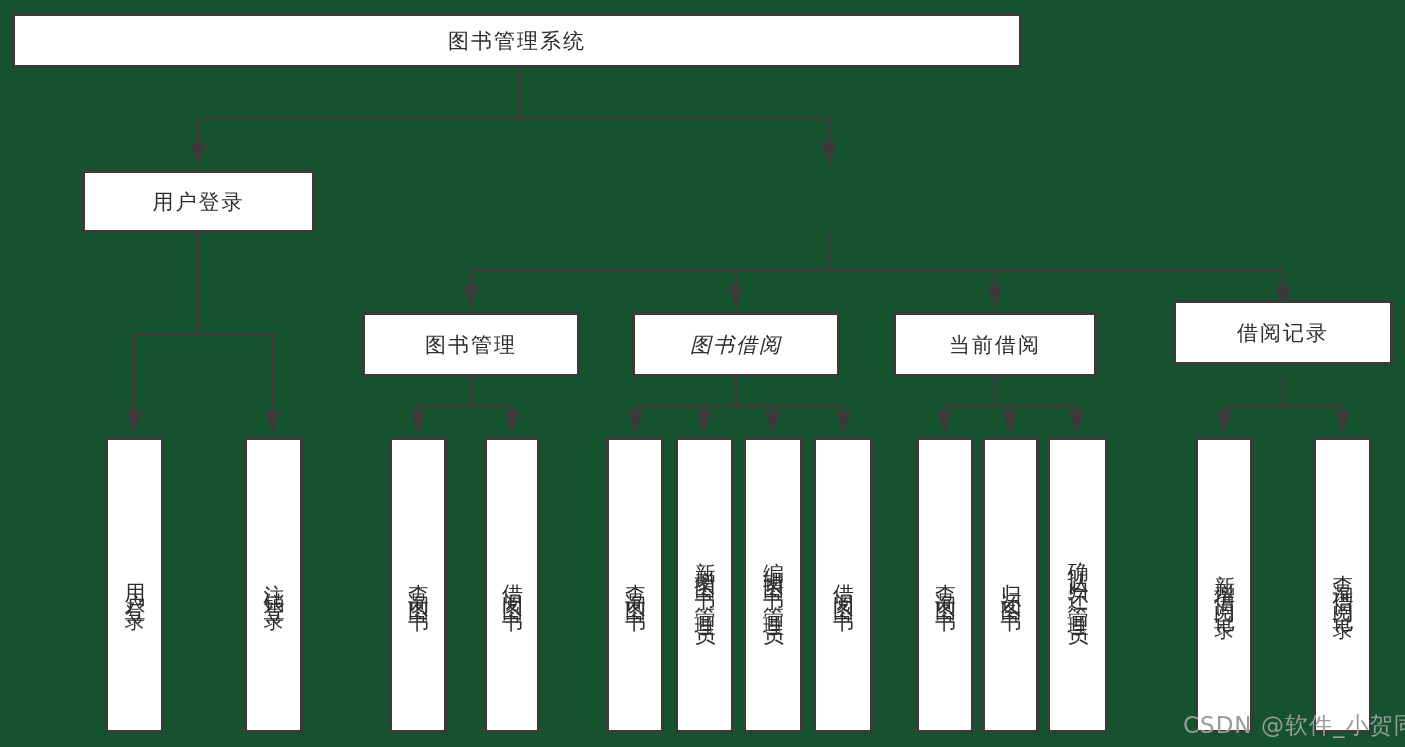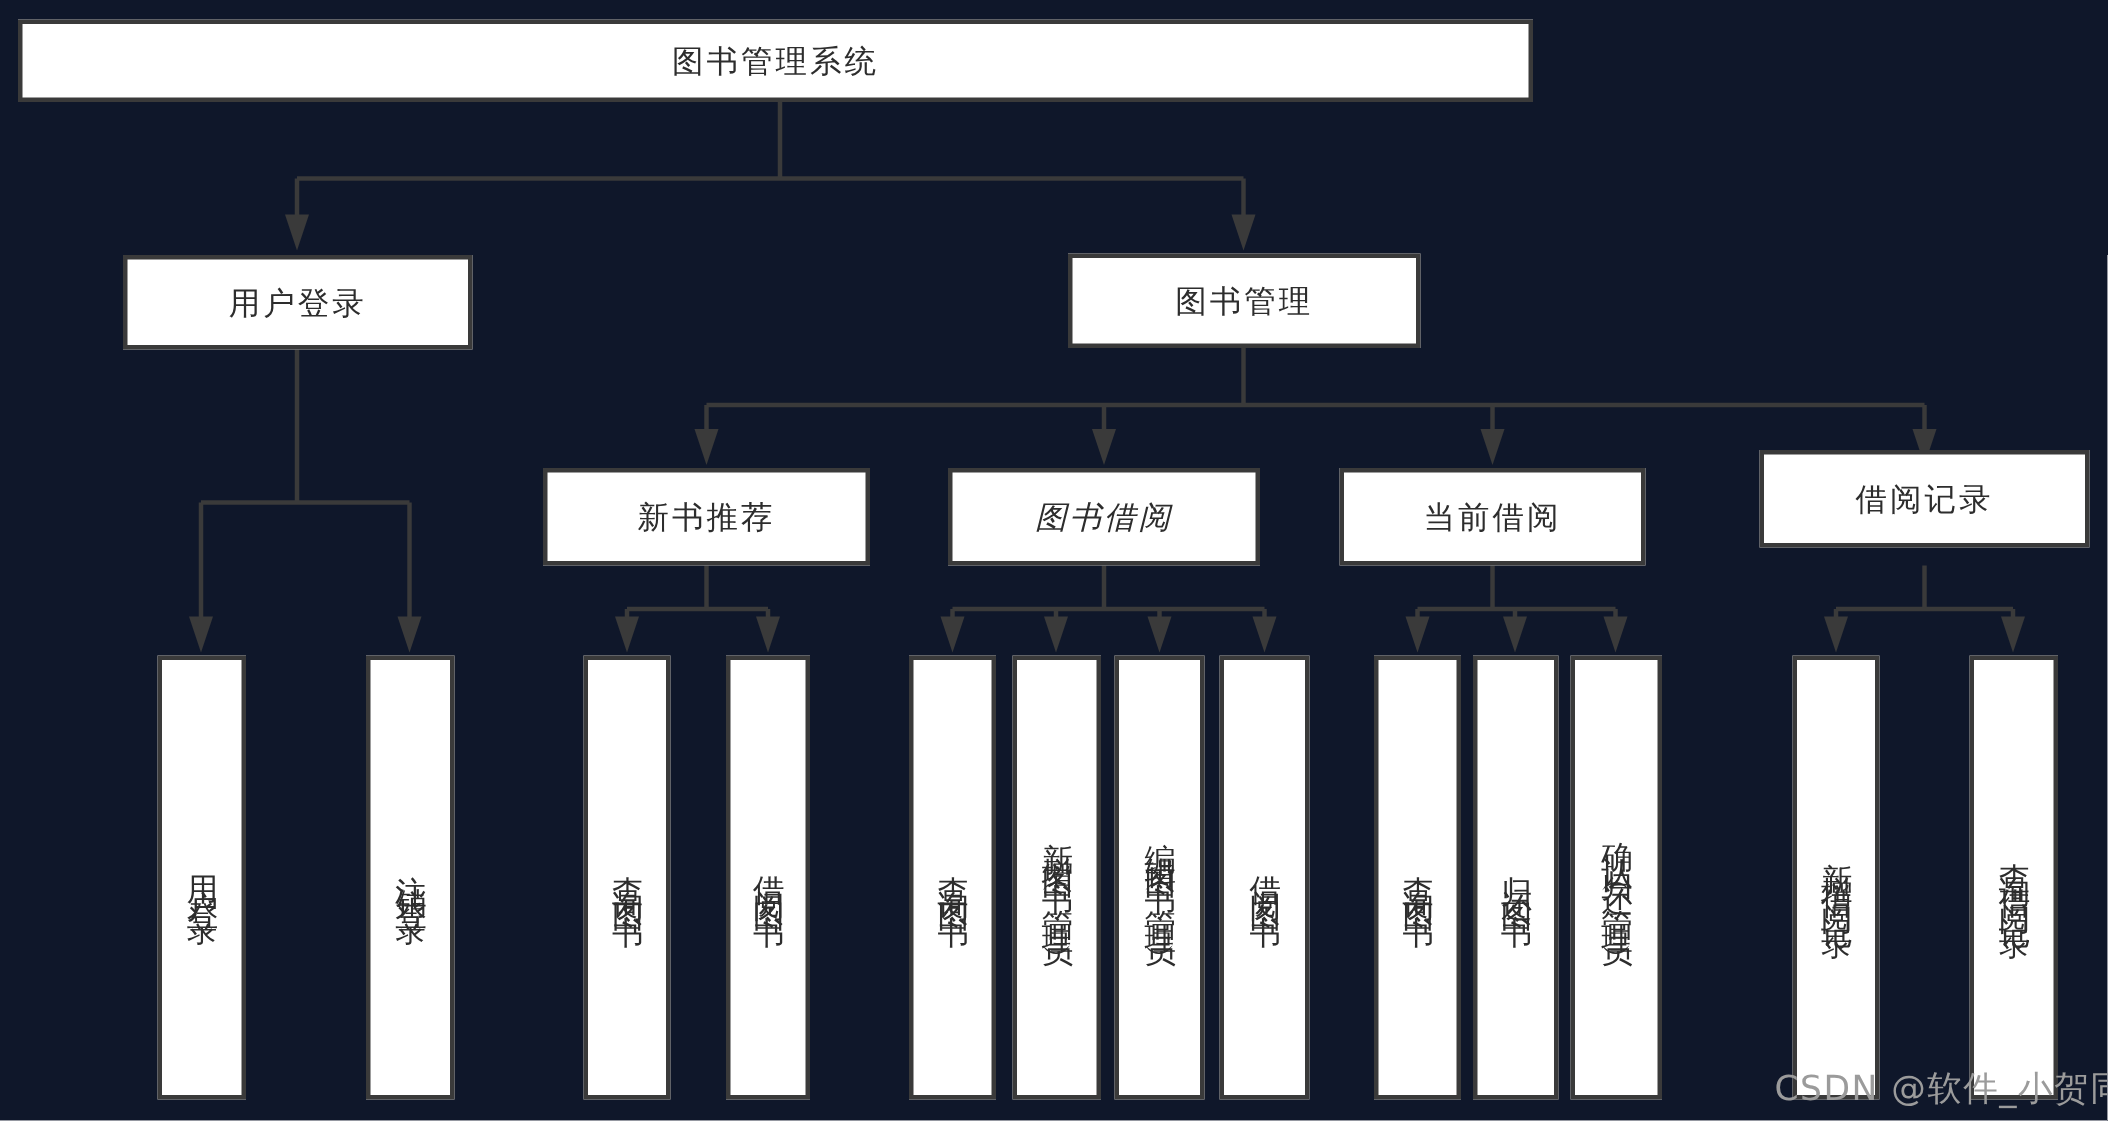--- a/index.html
+++ b/index.html
@@ -1,19 +1,19 @@
 <!DOCTYPE html>
 <html><head>
 <meta charset="utf-8">
 <style>
   html,body{margin:0;padding:0;background:#ffffff;}
   .canvas{
     position:relative;
     width:1405px;height:747px;
-    background:#0f172a;
+    background:#14532d;
     font-family:"DejaVu Sans","Liberation Sans",sans-serif;
     overflow:hidden;
   }
   .connector-layer{position:absolute;left:0;top:0;z-index:1;}
   .connector-layer path{stroke:#3a3a3a;stroke-width:3;fill:none;}
   .connector-layer polygon{fill:#3a3a3a;stroke:none;}
   .node{
     position:absolute;
     box-sizing:border-box;
     border:3px solid #3a3a3a;
@@ -91,23 +91,22 @@
     <g>
       <path d="M1283 377 V406 M1224 406 H1342 M1224 406 V416 M1342 406 V416"></path>
       <polygon points="1216,411 1232,411 1224,435"></polygon>
       <polygon points="1334,411 1350,411 1342,435"></polygon>
     </g>
   </svg>
 
   <div class="node h" style="left:12px;top:13px;width:1010px;height:55px;">图书管理系统</div>
 
   <div class="node h" style="left:82px;top:170px;width:233px;height:63px;">用户登录</div>
-  <div class="node h" style="left:712px;top:169px;width:235px;height:63px;">图书管理</div>
 
-  <div class="node h" style="left:362px;top:312px;width:218px;height:65px;">新书推荐</div>
+  <div class="node h" style="left:362px;top:312px;width:218px;height:65px;">图书管理</div>
   <div class="node h" style="left:632px;top:312px;width:208px;height:65px;font-style:italic;">图书借阅</div>
   <div class="node h" style="left:893px;top:312px;width:204px;height:65px;">当前借阅</div>
   <div class="node h" style="left:1173px;top:300px;width:220px;height:65px;">借阅记录</div>
 
   <div class="node v" style="left:105px;top:437px;width:59px;height:296px;">用户登录</div>
   <div class="node v" style="left:244px;top:437px;width:59px;height:296px;">注销登录</div>
 
   <div class="node v" style="left:389px;top:437px;width:58px;height:296px;">查询图书</div>
   <div class="node v" style="left:484px;top:437px;width:56px;height:296px;">借阅图书</div>
 

